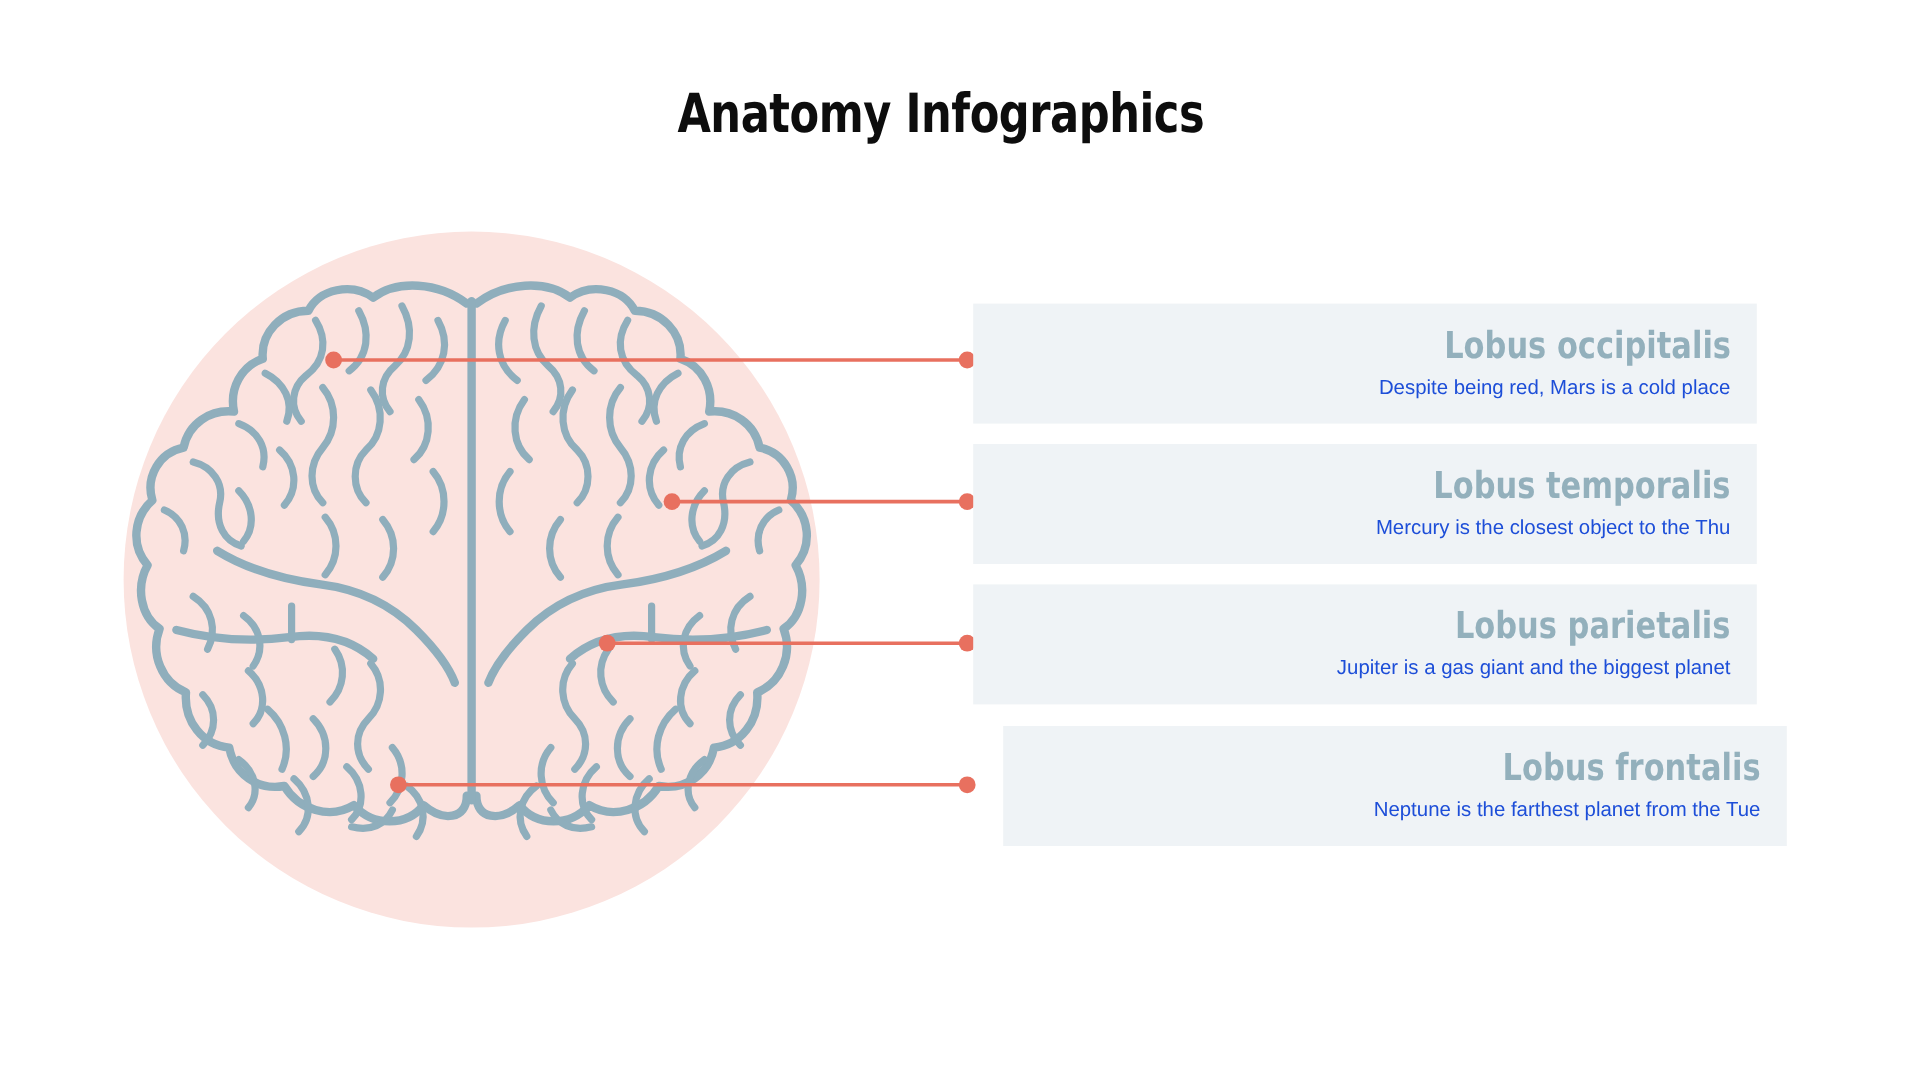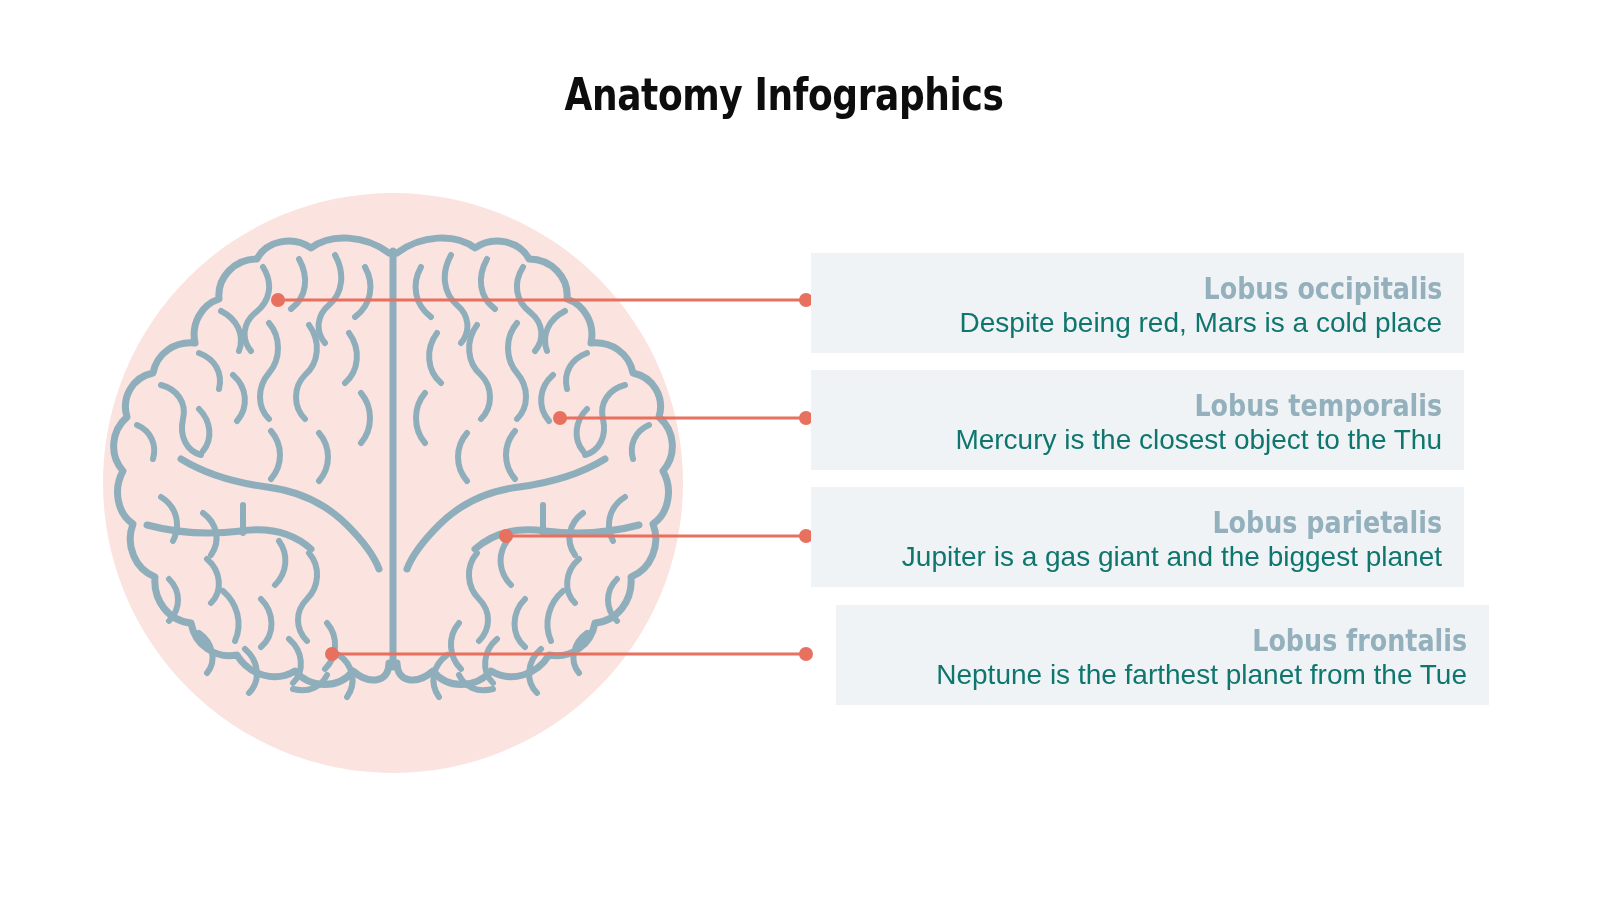--- a/index.html
+++ b/index.html
@@ -119,22 +119,22 @@
     color: #93B0BC;
     line-height: 34px;
     transform: scaleX(0.82);
     transform-origin: 100% 50%;
     white-space: nowrap;
     margin: 0 0 5px 0;
   }
   .card-body {
     font-family: "Liberation Sans", sans-serif;
     font-weight: normal;
-    font-size: 28px;
-    color: #0f766e;
+    font-size: 17px;
+    color: #1d4ed8;
     line-height: 26px;
     white-space: nowrap;
     margin: 0;
   }
 </style>
 </head>
 <body>
 
 <div id="slide">
 

